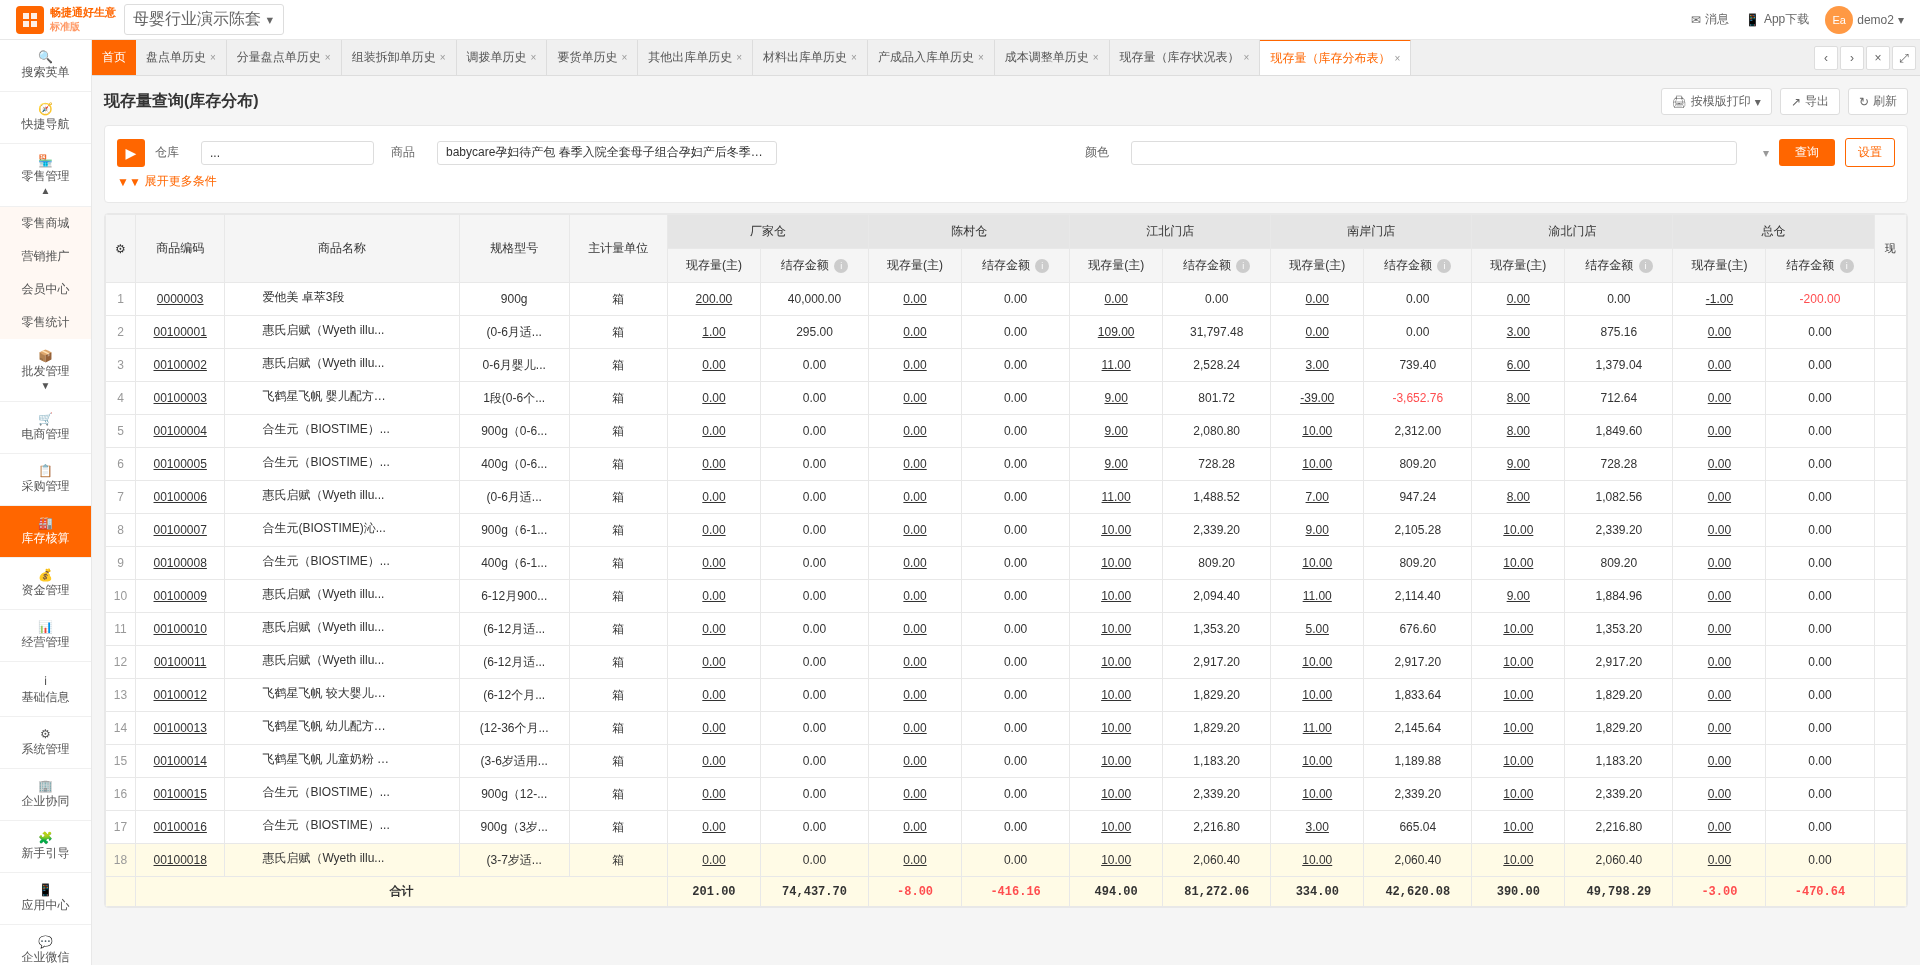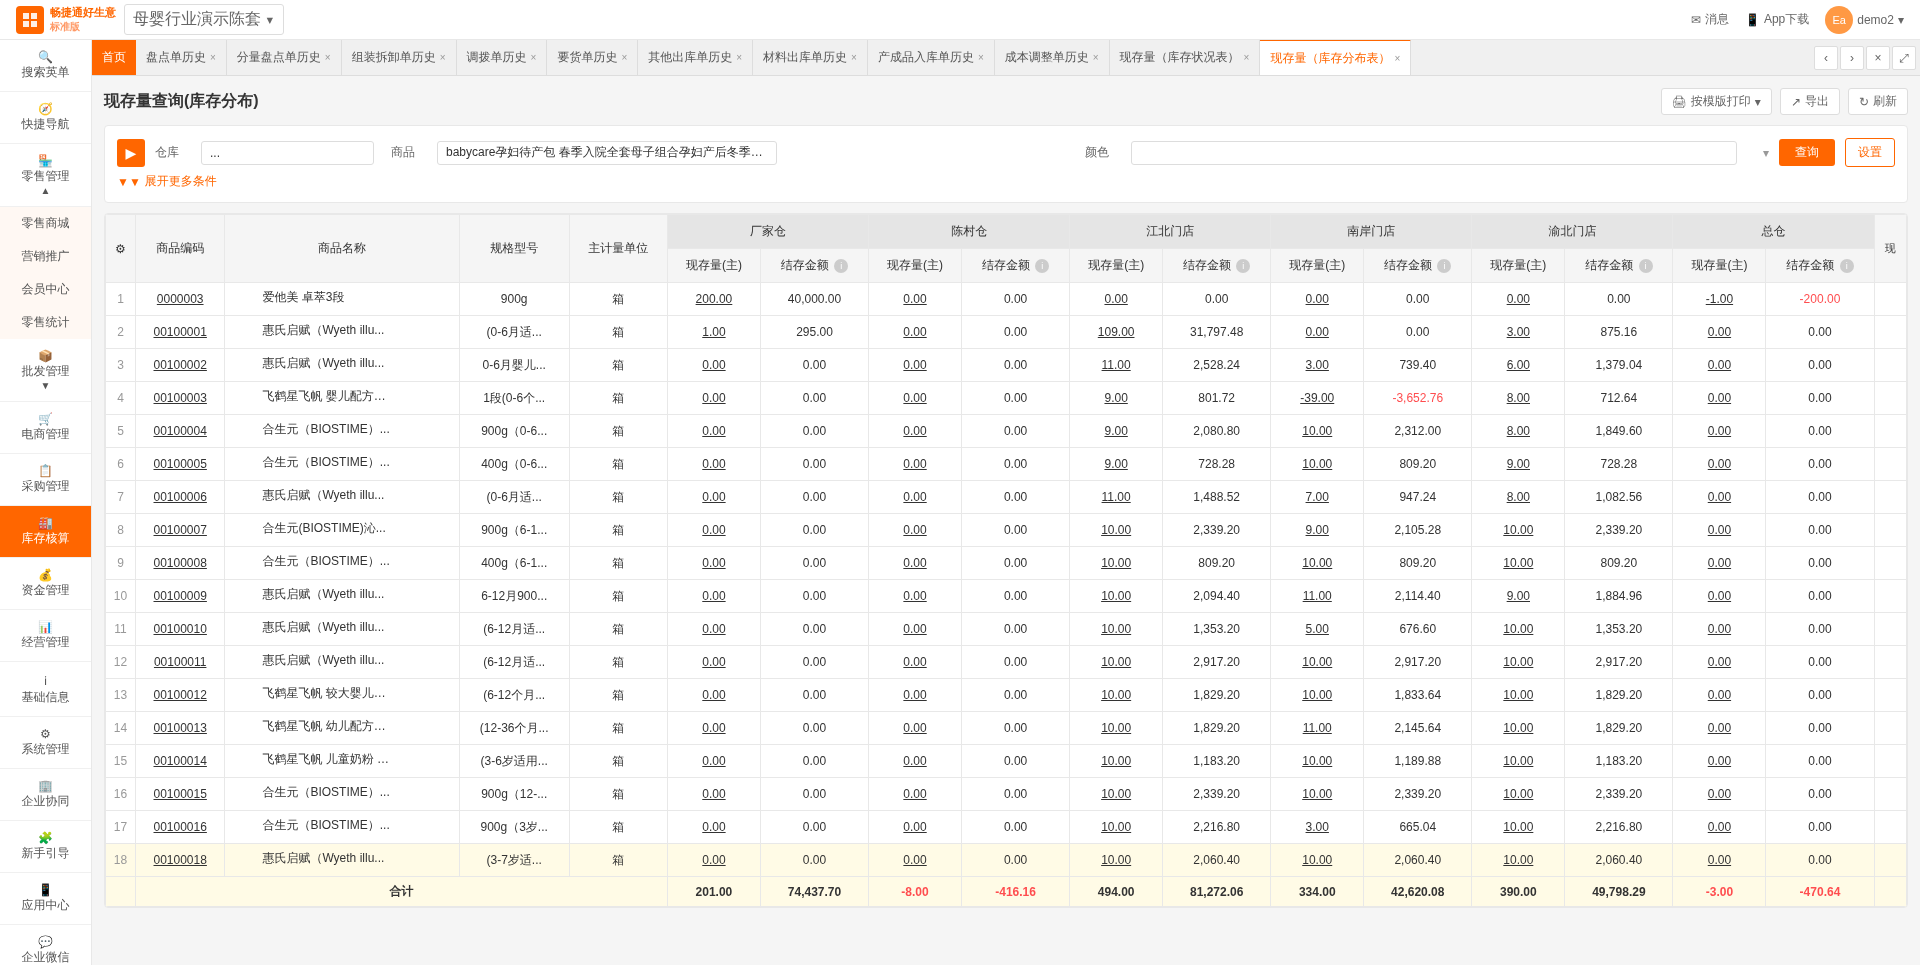--- a/index.html
+++ b/index.html
@@ -53,21 +53,21 @@
     .orange-btn-outline { background: #fff; color: #ff6600; border: 1px solid #ff6600; border-radius: 3px; padding: 5px 12px; cursor: pointer; font-size: 12px; text-align: center; }
     .orange-arrow { width: 28px; height: 28px; background: #ff6600; border-radius: 3px; display: flex; align-items: center; justify-content: center; color: #fff; cursor: pointer; font-size: 14px; flex-shrink: 0; }
 
     
     .table-container { background: #fff; border-radius: 4px; border: 1px solid #e8e8e8; overflow: auto; }
     table { width: 100%; border-collapse: collapse; font-size: 12px; }
     th { background: #f5f5f5; padding: 8px 6px; border: 1px solid #e8e8e8; color: #333; font-weight: normal; white-space: nowrap; text-align: center; }
     th.group-header { background: #e5e5e5; text-align: center; }
     td { padding: 6px 6px; border: 1px solid #e8e8e8; color: #333; white-space: nowrap; text-align: center; }
     td.left { text-align: left; padding-left: 37px; }
-    tr.summary td { background: #fffbe6; font-weight: bold; }
+    tr.summary td { background: #fffbe6; font-weight: bold; font-family: Liberation Mono, monospace; }
     .underline { text-decoration: underline; cursor: pointer; color: #333; }
     .negative { color: #ff4d4f; }
     .gear-col { width: 30px; }
     .row-num { color: #999; }
     .info-icon { display: inline-flex; align-items: center; justify-content: center; width: 14px; height: 14px; border-radius: 50%; background: #ccc; color: #fff; font-size: 9px; cursor: pointer; margin-left: 2px; }
     
     
     ::-webkit-scrollbar { width: 6px; height: 6px; }
     ::-webkit-scrollbar-thumb { background: #ccc; border-radius: 3px; }
     ::-webkit-scrollbar-track { background: #f5f5f5; }

